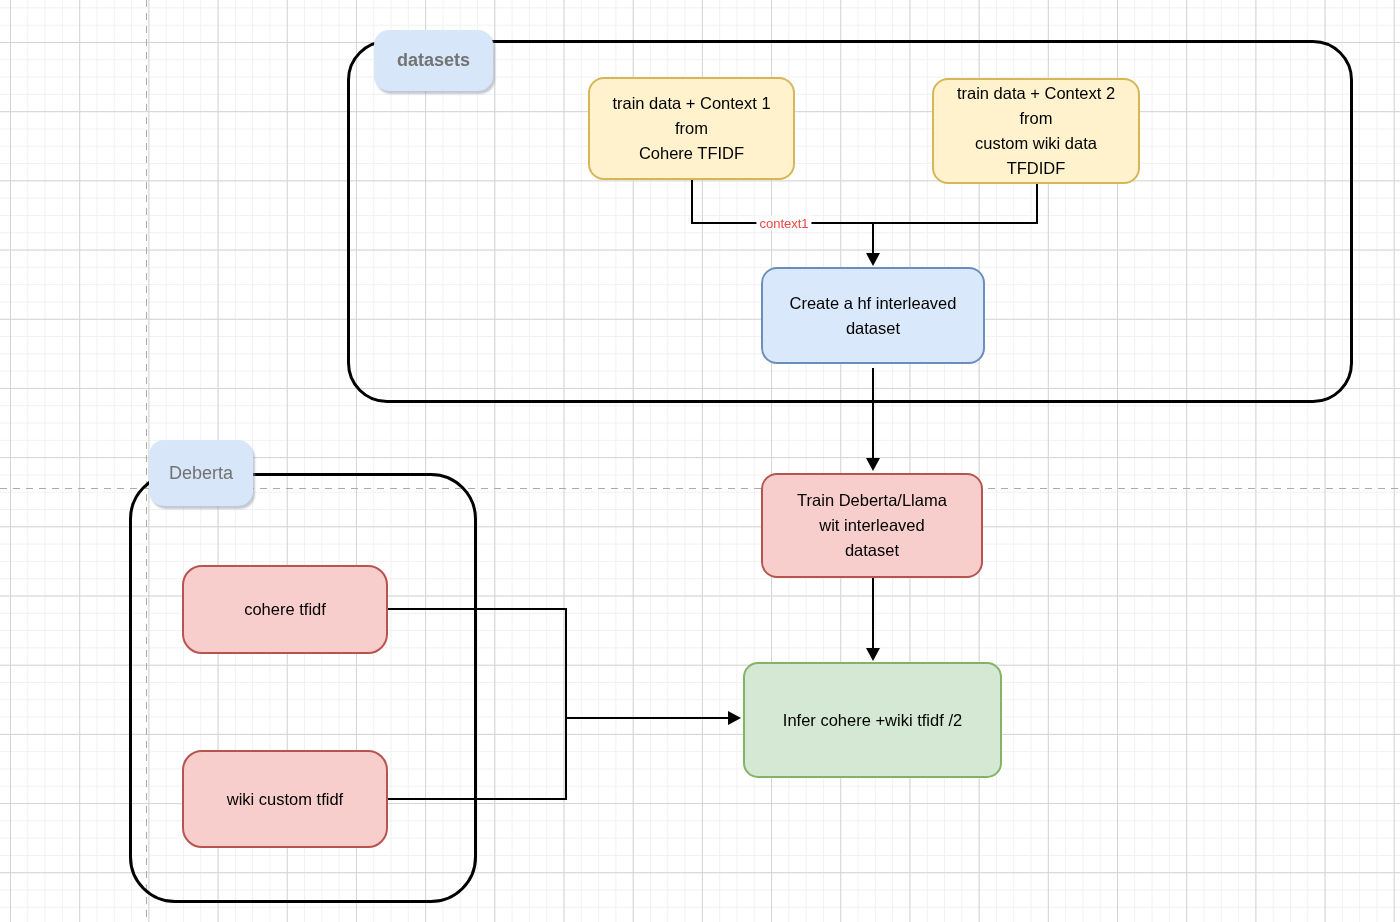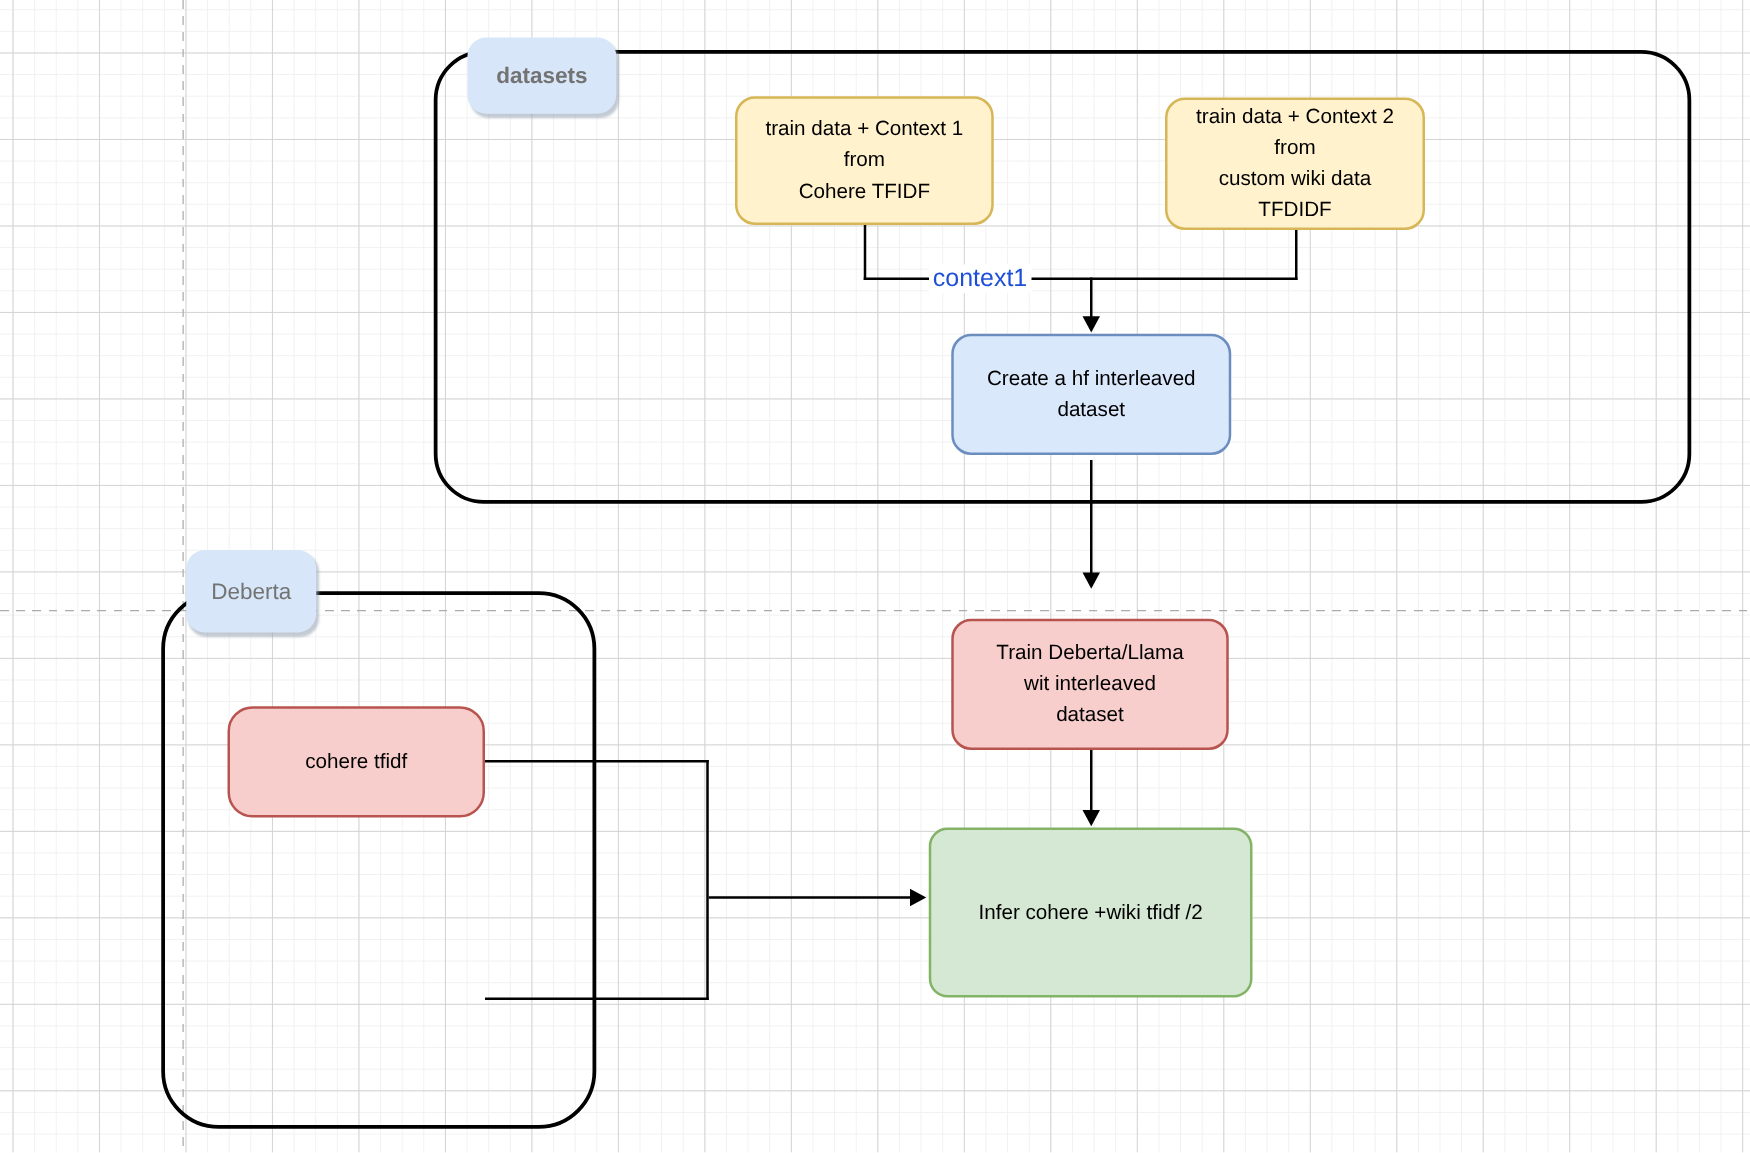--- a/index.html
+++ b/index.html
@@ -60,43 +60,43 @@
     line-height:25px;
     color:#000;
   }
   .fill-yellow{background:#fff2cc;border:2px solid #d6b656;}
   .fill-blue{background:#dae8fc;border:2px solid #6c8ebf;}
   .fill-red{background:#f8cecc;border:2px solid #b85450;}
   .fill-green{background:#d5e8d4;border:2px solid #82b366;}
   #node-ctx1{left:588px;top:77px;width:207px;height:103px;}
   #node-ctx2{left:932px;top:78px;width:208px;height:106px;}
   #node-interleaved{left:761px;top:267px;width:224px;height:97px;}
-  #node-train{left:761px;top:473px;width:222px;height:105px;margin-top:22px;}
-  #node-infer{left:743px;top:662px;width:259px;height:136px;border-radius:15px;}
+  #node-train{left:761px;top:473px;width:222px;height:105px;}
+  #node-infer{left:743px;top:662px;width:259px;height:116px;border-radius:15px;}
   #node-cohere{left:182px;top:565px;width:206px;height:89px;border-radius:20px;}
   #node-wiki{left:182px;top:750px;width:206px;height:98px;border-radius:20px;}
   
   .seg{background:#000;}
   .arrow-down{
     width:0;height:0;
     border-left:7px solid transparent;
     border-right:7px solid transparent;
     border-top:13px solid #000;
   }
   .arrow-right{
     width:0;height:0;
     border-top:7px solid transparent;
     border-bottom:7px solid transparent;
     border-left:13px solid #000;
   }
   .edge-label{
     background:#ffffff;
     padding:0 3px;
-    font-size:20px;
-    color:#1d4ed8;
+    font-size:13px;
+    color:#ef4444;
     transform:translate(-50%,-50%);
     white-space:nowrap;
   }
 </style>
 </head>
 <body>
 
 <div id="canvas">
 
   <div class="abs guide-v"></div>
@@ -157,14 +157,17 @@
   </div>
 
   <div class="abs node fill-green" id="node-infer">
     <span class="node-text">Infer cohere +wiki tfidf /2</span>
   </div>
 
   <div class="abs node fill-red" id="node-cohere">
     <span class="node-text">cohere tfidf</span>
   </div>
 
+  <div class="abs node fill-red" id="node-wiki">
+    <span class="node-text">wiki custom tfidf</span>
+  </div>
 
 </div>
 
 </body></html>

